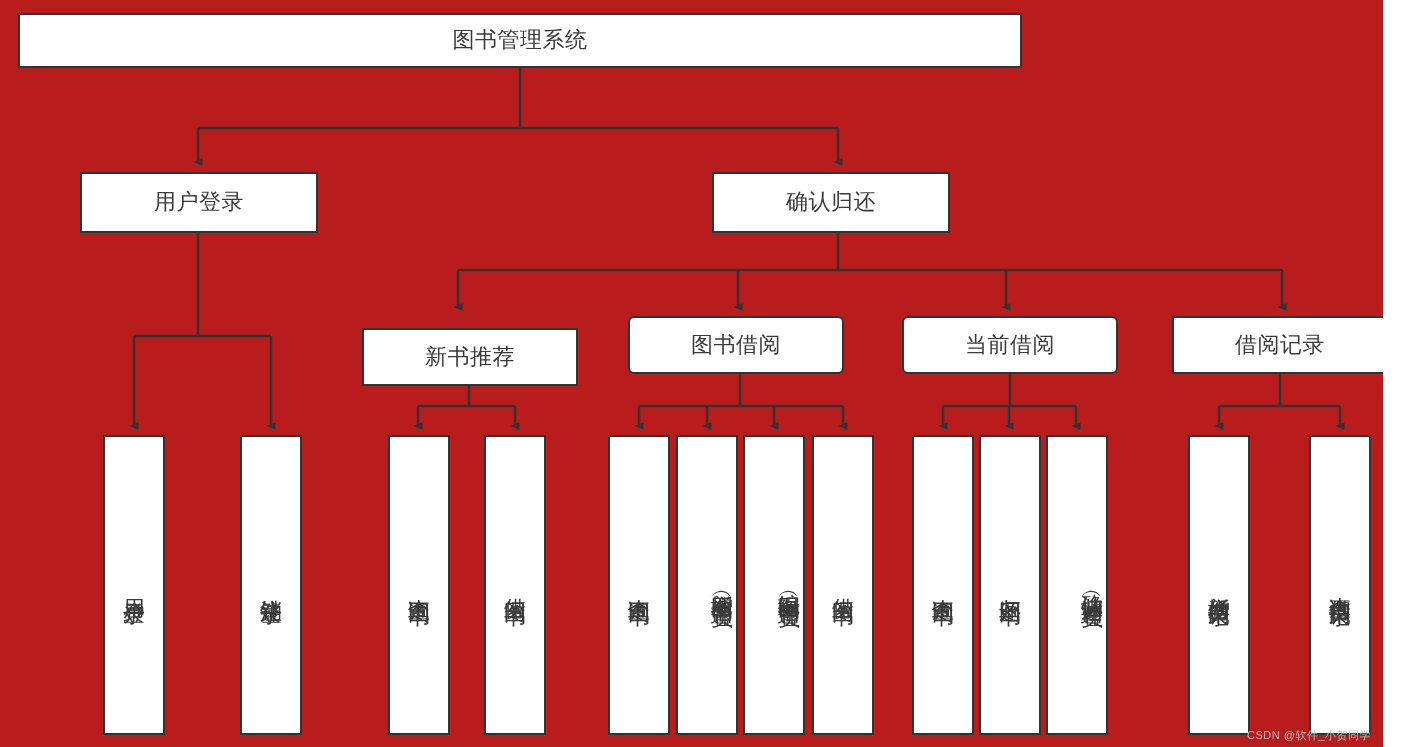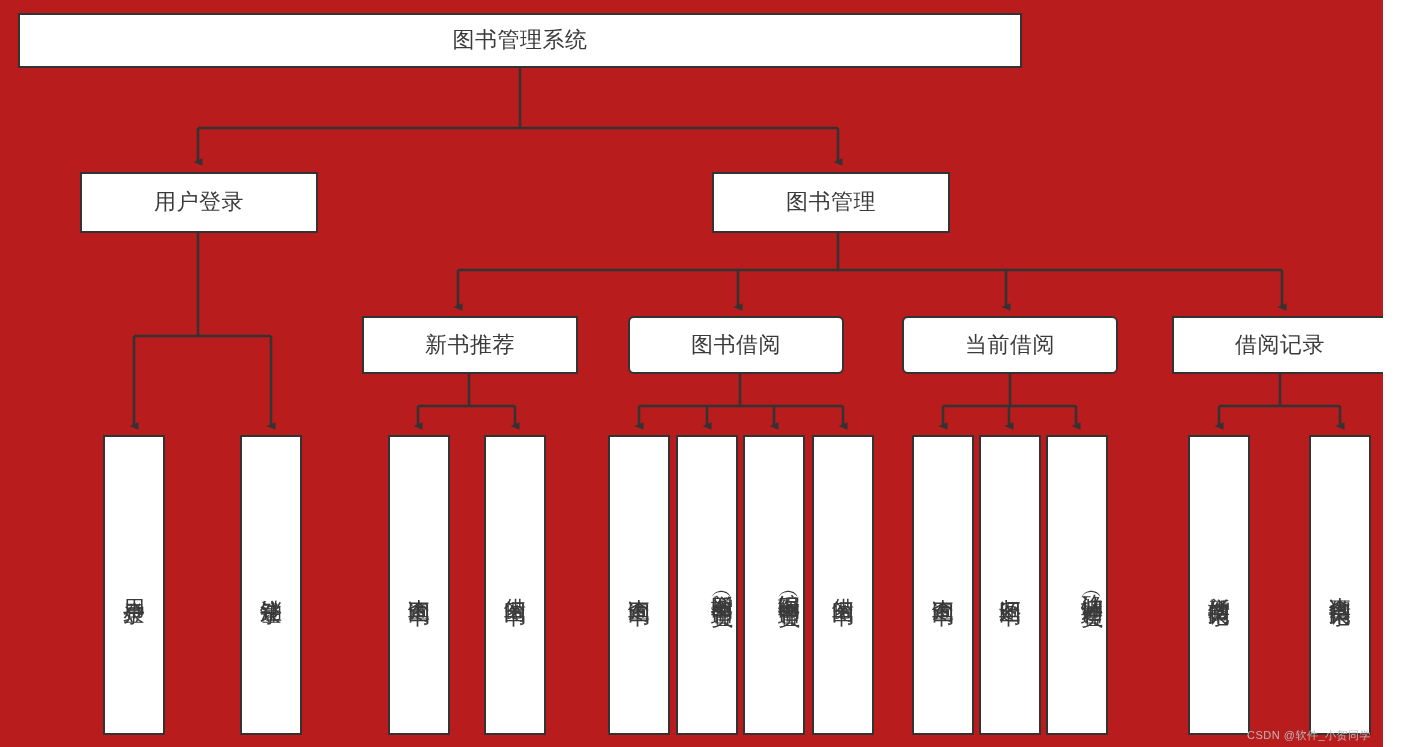--- a/index.html
+++ b/index.html
@@ -139,24 +139,24 @@
 
   <div class="node root horizontal" style="left:18px; top:13px; width:1004px; height:55px;">
     <span class="node-label">图书管理系统</span>
   </div>
 
   <div class="node horizontal" style="left:80px; top:172px; width:238px; height:61px;">
     <span class="node-label">用户登录</span>
   </div>
 
   <div class="node horizontal" style="left:712px; top:172px; width:238px; height:61px;">
-    <span class="node-label">图书管理</span>
-  </div>
-
-  <div class="node horizontal" style="left:362px; top:316px; width:216px; height:58px;">
+    <span class="node-label">确认归还</span>
+  </div>
+
+  <div class="node horizontal" style="left:362px; top:328px; width:216px; height:58px;">
     <span class="node-label">新书推荐</span>
   </div>
 
   <div class="node horizontal" style="left:628px; top:316px; width:216px; height:58px;border-radius:6px;">
     <span class="node-label">图书借阅</span>
   </div>
 
   <div class="node horizontal" style="left:902px; top:316px; width:216px; height:58px;border-radius:6px;">
     <span class="node-label">当前借阅</span>
   </div>

